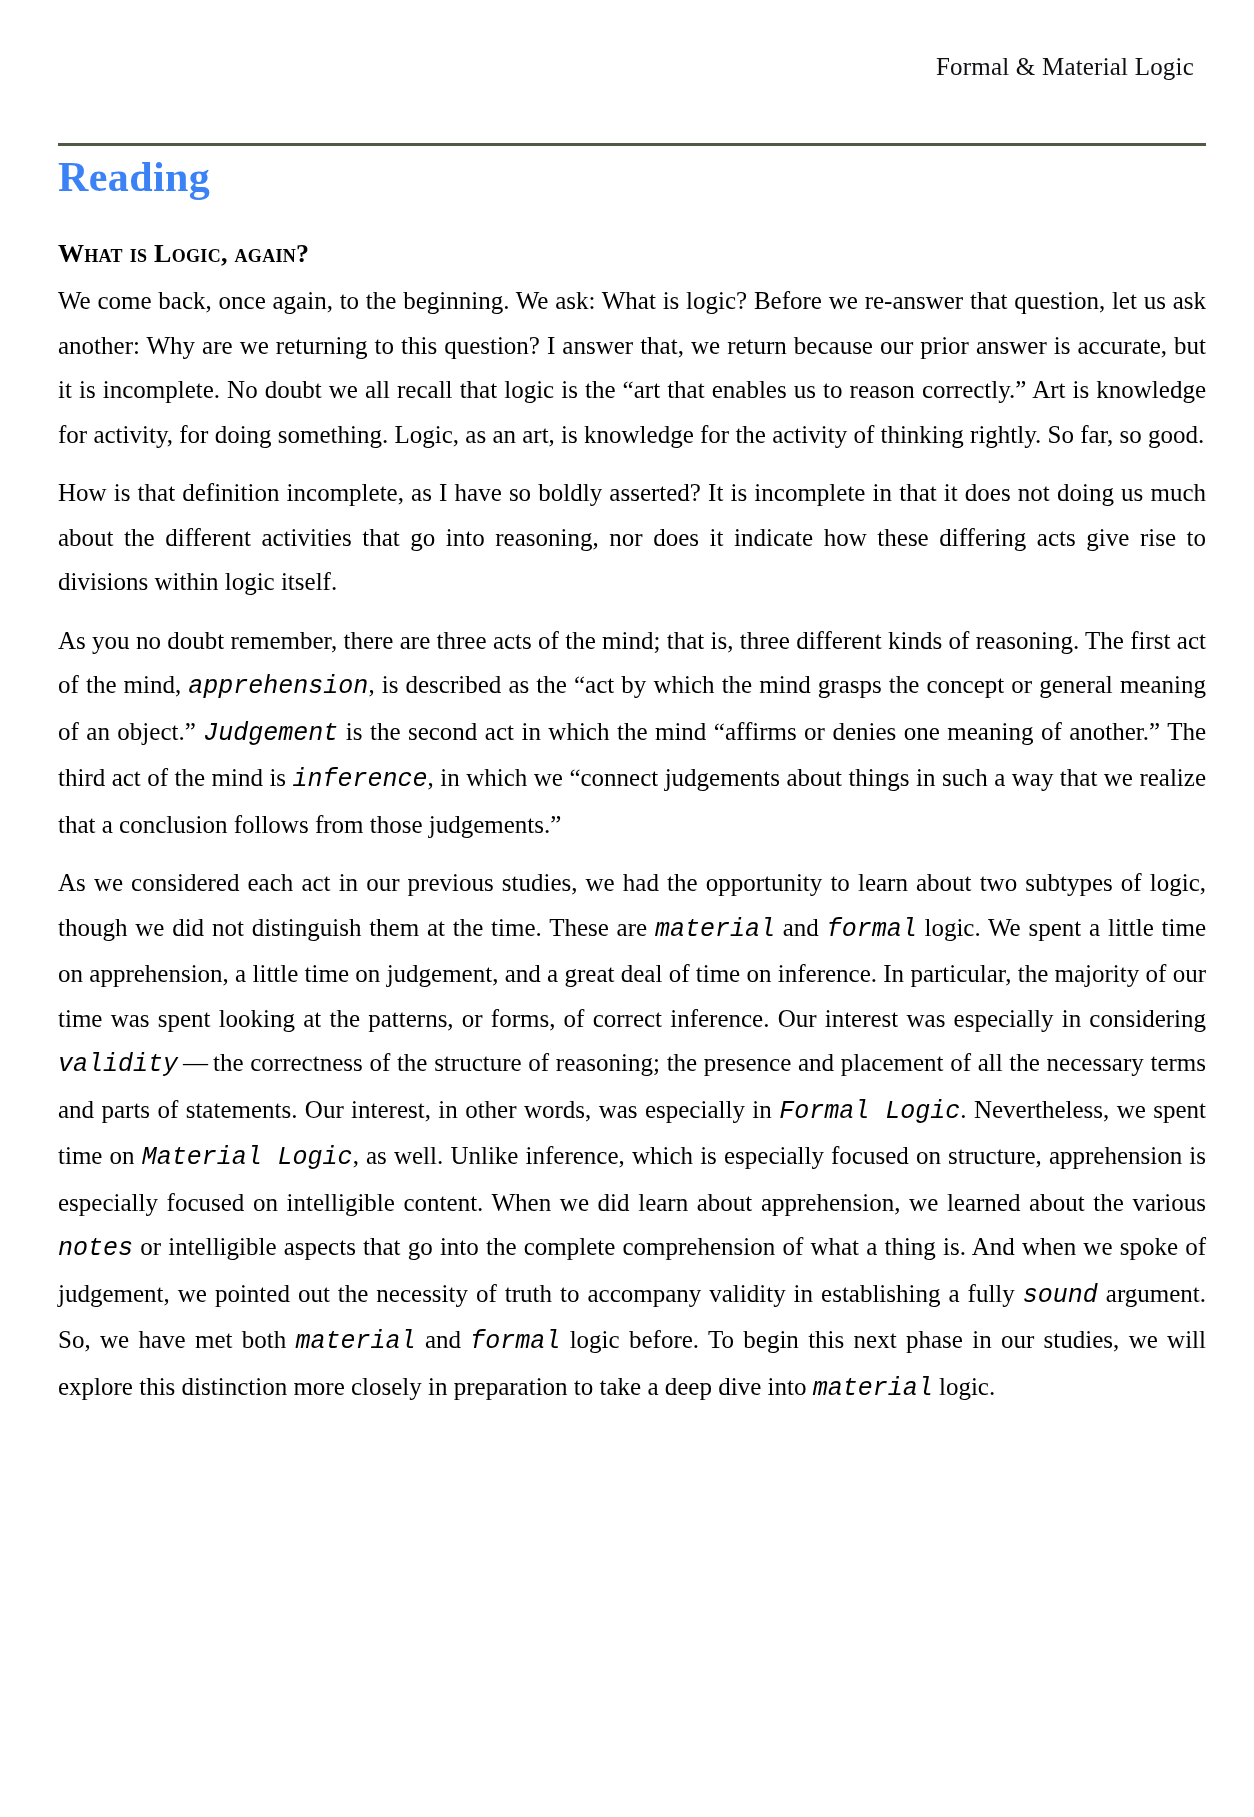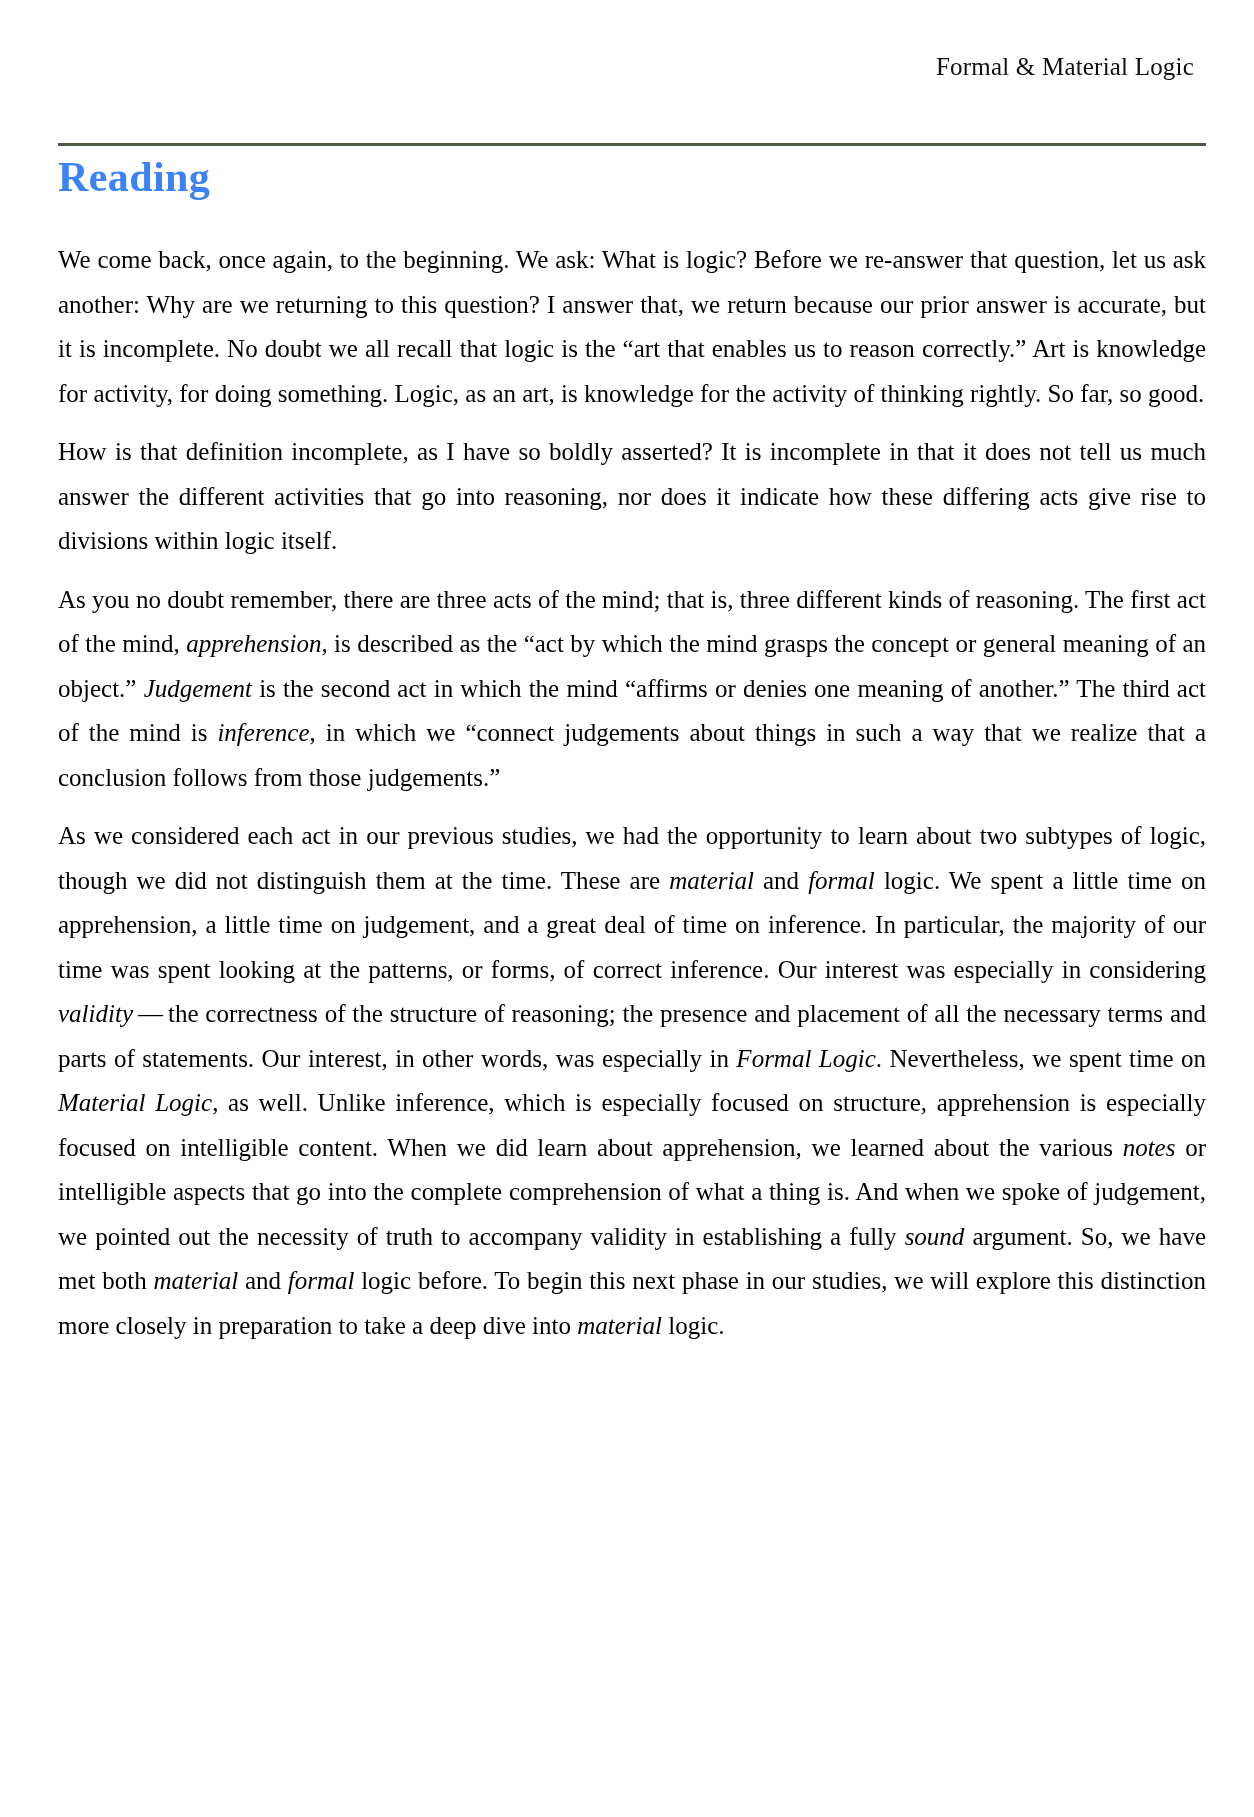--- a/index.html
+++ b/index.html
@@ -88,37 +88,39 @@
     text-align: justify;
     text-justify: inter-word;
     margin: 0 0 14px 0;
     color: #000000;
     hyphens: manual;
   }
   p.para:last-child { margin-bottom: 4px; }
 
   p.para i, p.para em {
     font-style: italic;
+    font-family: Liberation Mono, monospace;
   }
 </style>
 </head>
 <body>
 
 <div class="page">
 
   <div class="running-header">Formal &amp; Material Logic</div>
 
   <div class="section-block">
     <div class="section-rule" style="background: rgb(77, 90, 70);"></div>
     <h1 class="section-title" style="color: #3b82f6;">Reading</h1>
   </div>
 
   <div class="content">
+    <h2 class="subhead">What is Logic, again?</h2>
 
     <div id="paragraph-host">
         <p class="para">We come back, once again, to the beginning.  We ask: What is logic?  Before we re-answer that question, let us ask another: Why are we returning to this question?  I answer that, we return because our prior answer is accurate, but it is incomplete.  No doubt we all recall that logic is the “art that enables us to reason correctly.”  Art is knowledge for activity, for doing something.  Logic, as an art, is knowledge for the activity of thinking rightly.  So far, so good.</p>
-        <p class="para">How is that definition incomplete, as I have so boldly asserted?  It is incomplete in that it does not tell us much answer the different activities that go into reasoning, nor does it indicate how these differing acts give rise to divisions within logic itself.</p>
+        <p class="para">How is that definition incomplete, as I have so boldly asserted?  It is incomplete in that it does not doing us much about the different activities that go into reasoning, nor does it indicate how these differing acts give rise to divisions within logic itself.</p>
         <p class="para">As you no doubt remember, there are three acts of the mind; that is, three different kinds of reasoning.  The first act of the mind, <i>apprehension</i>, is described as the “act by which the mind grasps the concept or general meaning of an object.”  <i>Judgement</i> is the second act in which the mind “affirms or denies one meaning of another.”  The third act of the mind is <i>inference</i>, in which we “connect judgements about things in such a way that we realize that a conclusion follows from those judgements.”</p>
         <p class="para">As we considered each act in our previous studies, we had the opportunity to learn about two subtypes of logic, though we did not distinguish them at the time.  These are <i>material</i> and <i>formal</i> logic.  We spent a little time on apprehension, a little time on judgement, and a great deal of time on inference.  In particular, the majority of our time was spent looking at the patterns, or forms, of correct inference.  Our interest was especially in considering <i>validity</i> — the correctness of the structure of reasoning; the presence and placement of all the necessary terms and parts of statements.  Our interest, in other words, was especially in <i>Formal Logic</i>.  Nevertheless, we spent time on <i>Material Logic</i>, as well.  Unlike inference, which is especially focused on structure, apprehension is especially focused on intelligible content.  When we did learn about apprehension, we learned about the various <i>notes</i> or intelligible aspects that go into the complete comprehension of what a thing is.  And when we spoke of judgement, we pointed out the necessity of truth to accompany validity in establishing a fully <i>sound</i> argument.  So, we have met both <i>material</i> and <i>formal</i> logic before.  To begin this next phase in our studies, we will explore this distinction more closely in preparation to take a deep dive into <i>material</i> logic.</p>
       </div>
   </div>
 
 </div>
 
 </body></html>

